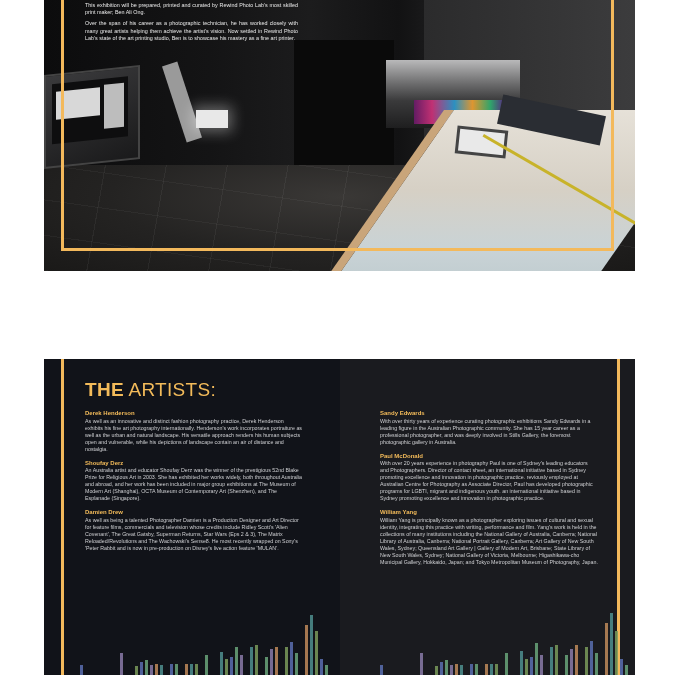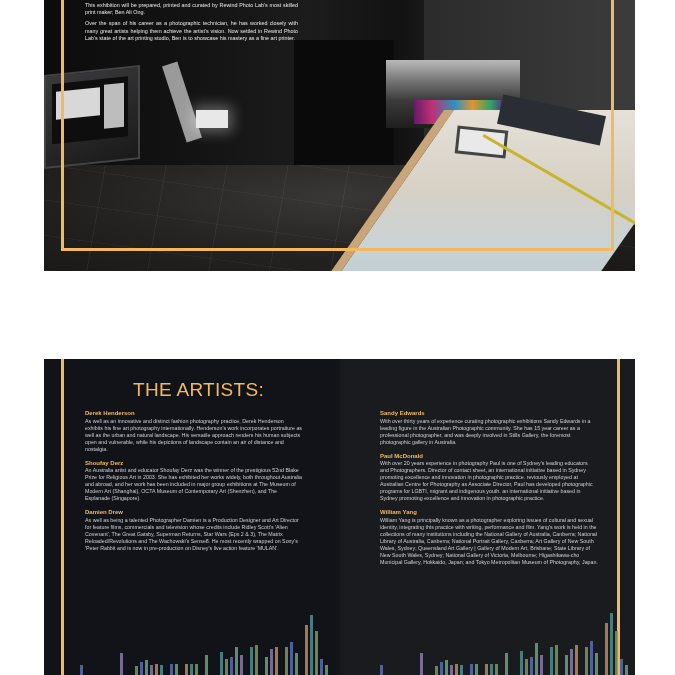--- a/index.html
+++ b/index.html
@@ -44,21 +44,21 @@
   .intro { position:absolute; left:85px; top:2px; width:213px; color:#e9e9e9; font-size:5.4px; line-height:7.2px; text-align:justify; }
   .intro p { margin:0 0 4px 0; }
 
   
   .artists-page { position:absolute; left:44px; top:359px; width:591px; height:316px; overflow:hidden;
     background:linear-gradient(90deg,#111319 0%,#111319 50%,#1a1b1f 50%,#1a1b1f 100%); }
   .gold-line-left { position:absolute; left:17px; top:0; width:3px; height:316px; background:#f3b95c; }
   .gold-line-right { position:absolute; left:573px; top:0; width:3px; height:316px; background:#f3b95c; }
 
   .heading { position:absolute; left:41px; top:20px; color:#f3bb5a; font-size:19px; letter-spacing:0.3px; }
-  .heading b { font-weight:400;margin-left:48px; }
+  .heading b { font-weight:700; }
   .heading span.light { font-weight:300; }
 
   .col { position:absolute; width:218px; }
   .col-left { left:41px; top:51px; }
   .col-right { left:336px; top:51px; }
   .artist { margin-bottom:7px; }
   .artist-name { color:#f3bb5a; font-weight:bold; font-size:6px; line-height:7.5px; }
   .artist-bio { color:#cfd0d3; font-size:5.3px; line-height:7.05px; }
 
   .bars { position:absolute; left:0; bottom:0; width:591px; height:90px; }

